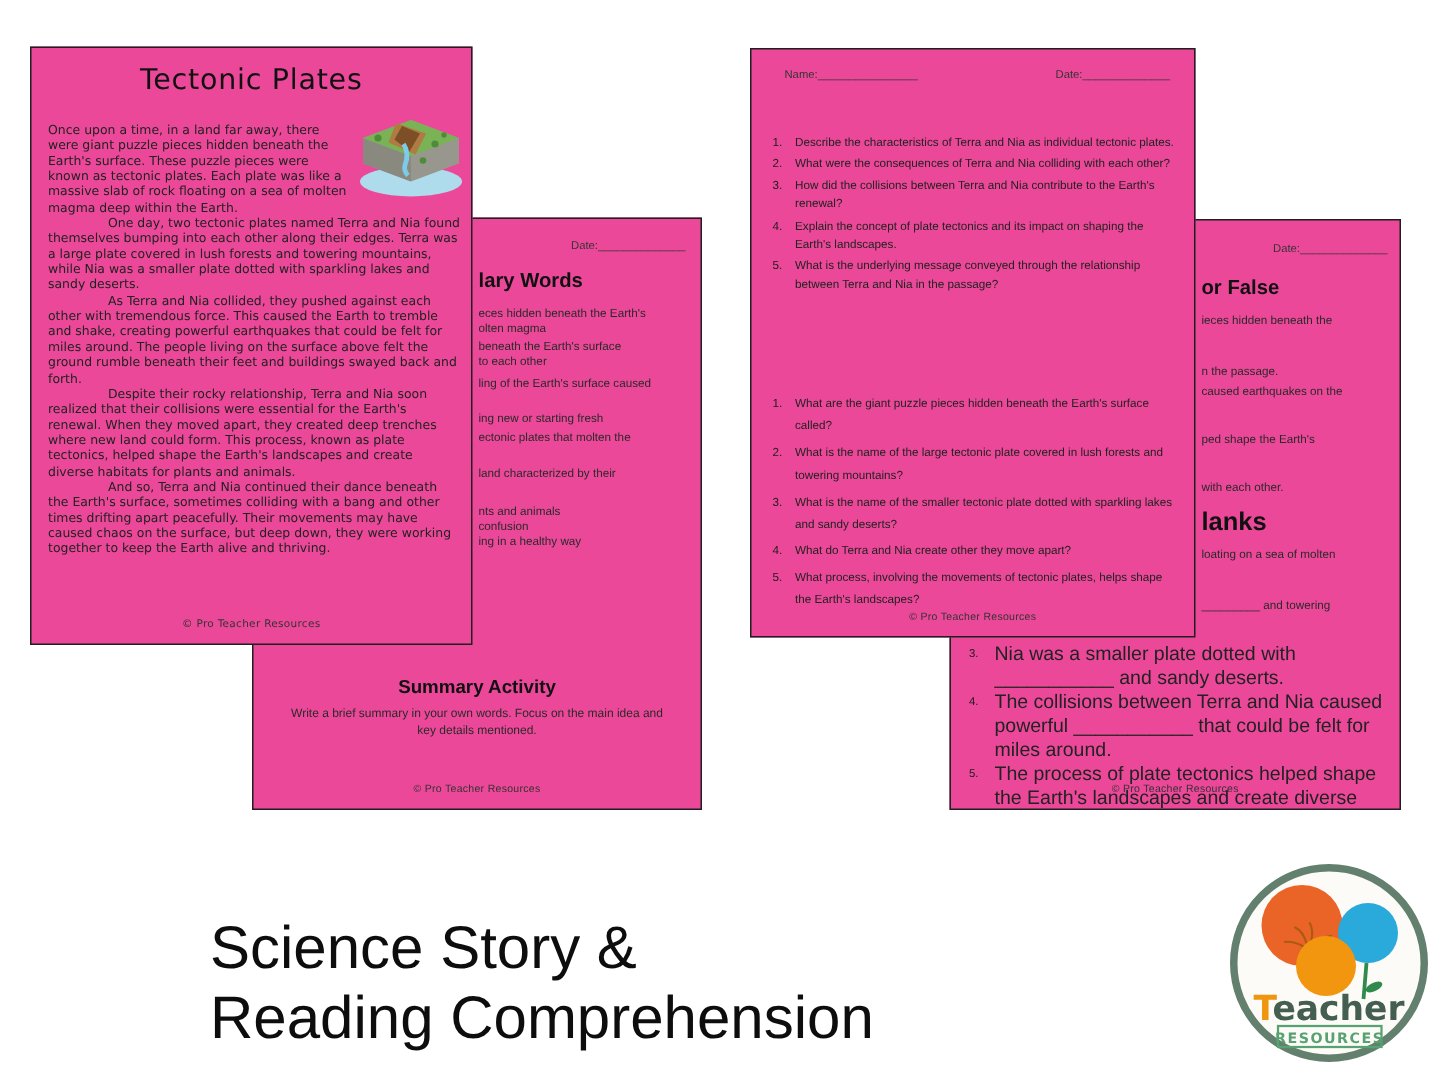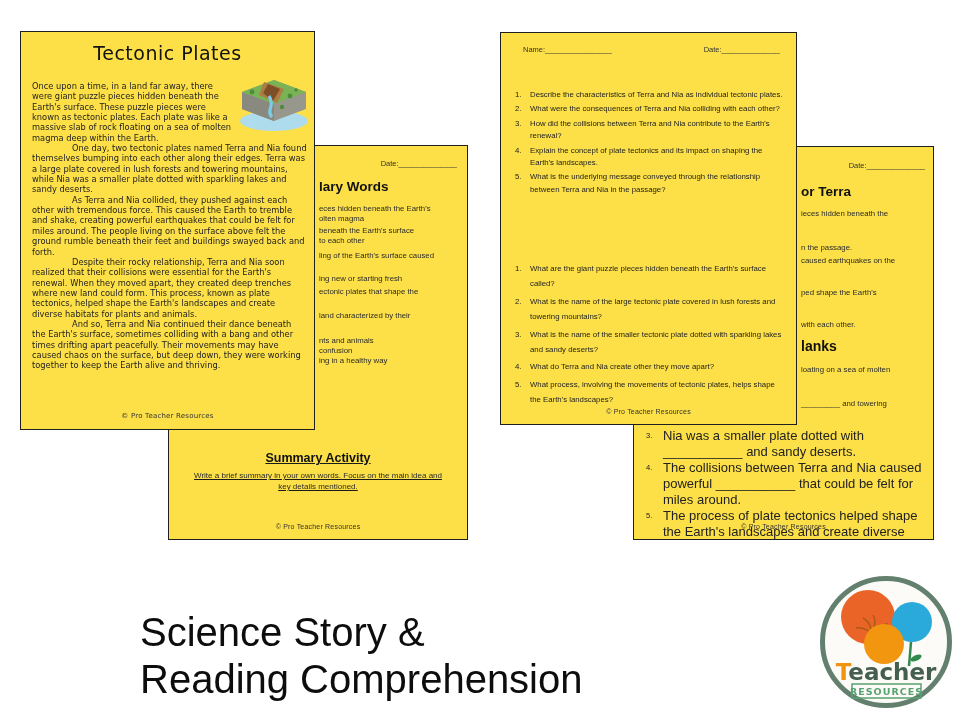--- a/index.html
+++ b/index.html
@@ -1,40 +1,40 @@
 <!DOCTYPE html>
 <html><head>
 <meta charset="utf-8">
 <style>
   * { margin:0; padding:0; box-sizing:border-box; }
   html,body { width:960px; height:720px; }
   body { background:#ffffff; font-family:"Liberation Sans","DejaVu Sans",sans-serif; color:#1b1b1b; }
   .canvas { position:relative; width:960px; height:720px; background:#ffffff; overflow:hidden; }
 
-  .page { position:absolute; background:#fde047; border:1px solid #1f1f1f; overflow:hidden; }
+  .page { position:absolute; background:#ec4899; border:1px solid #1f1f1f; overflow:hidden; }
   .page-footer { position:absolute; bottom:9px; left:0; width:100%; text-align:center;
                  font-size:7px; color:#333; letter-spacing:.2px; }
 
   
   .page1 { left:20px; top:31px; width:295px; height:399px; z-index:3;
            font-family:"DejaVu Sans",sans-serif; }
   .p1-title { position:absolute; top:10px; left:0; width:100%; text-align:center;
               font-size:19px; letter-spacing:.5px; color:#111; }
   .illus { position:absolute; top:30px; right:4px; width:72px; height:71px; }
   .story { position:absolute; top:37px; left:11px; right:7px; bottom:26px;
            font-size:8.3px; line-height:10.35px; color:#222;margin-top:12px; }
   .story p { text-indent:40px; }
   .story p.first { text-indent:0; margin-right:72px; }
 
   
   .page2 { left:168px; top:145px; width:300px; height:395px; z-index:1; }
   .v-date { position:absolute; top:13px; right:10px; font-size:7.5px; color:#333; }
   .v-heading { position:absolute; top:33px; left:150px; font-size:13.5px; font-weight:bold; color:#111; white-space:nowrap; }
   .v-frag { position:absolute; left:150px; font-size:7.8px; color:#2a2a2a; white-space:nowrap; }
-  .summary-block { position:absolute; top:305px; left:0; width:100%; text-align:center;text-decoration:underline; }
+  .summary-block { position:absolute; top:305px; left:0; width:100%; text-align:center; }
   .s-heading { font-size:12.5px; font-weight:bold; color:#111; }
   .s-text { margin:5px auto 0; width:250px; font-size:8px; line-height:11px; color:#2a2a2a; }
 
   
   .page3 { left:500px; top:32px; width:297px; height:393px; z-index:3;padding-left:28px; }
   .nd-row { position:absolute; top:12px; left:22px; right:16px; display:flex;
             justify-content:space-between; font-size:7.5px; color:#333; }
   .d-heading1 { position:absolute; top:32px; left:0; width:100%; text-align:center;
                 font-size:13.5px; font-weight:bold; color:#111; }
   .d-heading2 { position:absolute; top:203px; left:0; width:100%; text-align:center;
@@ -45,21 +45,21 @@
   .q-row { display:flex; margin-bottom:2px; }
   .q-num { width:15px; flex:0 0 15px; font-size:7.8px; }
   .q-text { flex:1; font-size:7.8px; color:#222; }
   .discussion .q-row { line-height:12.4px; }
   .shortans .q-row { line-height:15.4px; }
 
   
   .page4 { left:633px; top:146px; width:301px; height:394px; z-index:1; }
   .t-date { position:absolute; top:14px; right:8px; font-size:7.5px; color:#333; }
   .t-heading1 { position:absolute; top:37px; left:167px; font-size:13.5px; font-weight:bold; color:#111; white-space:nowrap; }
-  .t-heading2 { position:absolute; top:191px; left:167px; font-size:14px; font-weight:bold; color:#111; white-space:nowrap; }
+  .t-heading2 { position:absolute; top:191px; left:167px; font-size:17px; font-weight:bold; color:#111; white-space:nowrap; }
   .t-frag { position:absolute; left:167px; font-size:7.8px; color:#2a2a2a; white-space:nowrap; }
   .fill-items { position:absolute; top:281px; left:12px; right:8px; }
   .fill-row { display:flex; line-height:16px; }
   .f-num { width:17px; flex:0 0 17px; font-size:7.6px; }
   .f-text { flex:1; font-size:13px; color:#222; }
 
   
   .banner { position:absolute; left:140px; top:582px; width:760px; text-align:left;
             font-family:Liberation Sans, sans-serif; font-size:40px; line-height:47px; color:#0d0d0d;margin-top:27px; }
   .logo { position:absolute; left:820px; top:576px; width:132px; height:132px;
@@ -72,21 +72,21 @@
 
   <div class="page page2">
     <div class="v-date">Date:______________</div>
     <div class="v-heading">lary Words</div>
     <div class="v-frag" style="top:58px">eces hidden beneath the Earth's</div>
     <div class="v-frag" style="top:68px">olten magma</div>
     <div class="v-frag" style="top:80px">beneath the Earth's surface</div>
     <div class="v-frag" style="top:90px">to each other</div>
     <div class="v-frag" style="top:105px">ling of the Earth's surface caused</div>
     <div class="v-frag" style="top:128px">ing new or starting fresh</div>
-    <div class="v-frag" style="top:141px">ectonic plates that shape the</div>
+    <div class="v-frag" style="top:141px">ectonic plates that molten the</div>
     <div class="v-frag" style="top:165px">land characterized by their</div>
     <div class="v-frag" style="top:190px">nts and animals</div>
     <div class="v-frag" style="top:200px">confusion</div>
     <div class="v-frag" style="top:210px">ing in a healthy way</div>
     <div class="summary-block">
       <div class="s-heading">Summary Activity</div>
       <div class="s-text">Write a brief summary in your own words. Focus on the main idea and key details mentioned.</div>
     </div>
     <div class="page-footer">© Pro Teacher Resources</div>
   </div>
@@ -113,21 +113,21 @@
       <p>One day, two tectonic plates named Terra and Nia found themselves bumping into each other along their edges. Terra was a large plate covered in lush forests and towering mountains, while Nia was a smaller plate dotted with sparkling lakes and sandy deserts.</p>
       <p>As Terra and Nia collided, they pushed against each other with tremendous force. This caused the Earth to tremble and shake, creating powerful earthquakes that could be felt for miles around. The people living on the surface above felt the ground rumble beneath their feet and buildings swayed back and forth.</p>
       <p>Despite their rocky relationship, Terra and Nia soon realized that their collisions were essential for the Earth's renewal. When they moved apart, they created deep trenches where new land could form. This process, known as plate tectonics, helped shape the Earth's landscapes and create diverse habitats for plants and animals.</p>
       <p>And so, Terra and Nia continued their dance beneath the Earth's surface, sometimes colliding with a bang and other times drifting apart peacefully. Their movements may have caused chaos on the surface, but deep down, they were working together to keep the Earth alive and thriving.</p>
     </div>
     <div class="page-footer">© Pro Teacher Resources</div>
   </div>
 
   <div class="page page4">
     <div class="t-date">Date:______________</div>
-    <div class="t-heading1">or Terra</div>
+    <div class="t-heading1">or False</div>
     <div class="t-frag" style="top:62px">ieces hidden beneath the</div>
     <div class="t-frag" style="top:96px">n the passage.</div>
     <div class="t-frag" style="top:109px">caused earthquakes on the</div>
     <div class="t-frag" style="top:141px">ped shape the Earth's</div>
     <div class="t-frag" style="top:173px">with each other.</div>
     <div class="t-heading2">lanks</div>
     <div class="t-frag" style="top:218px">loating on a sea of molten</div>
     <div class="t-frag" style="top:252px">_________ and towering</div>
     <div class="fill-items">
       <div class="fill-row">

